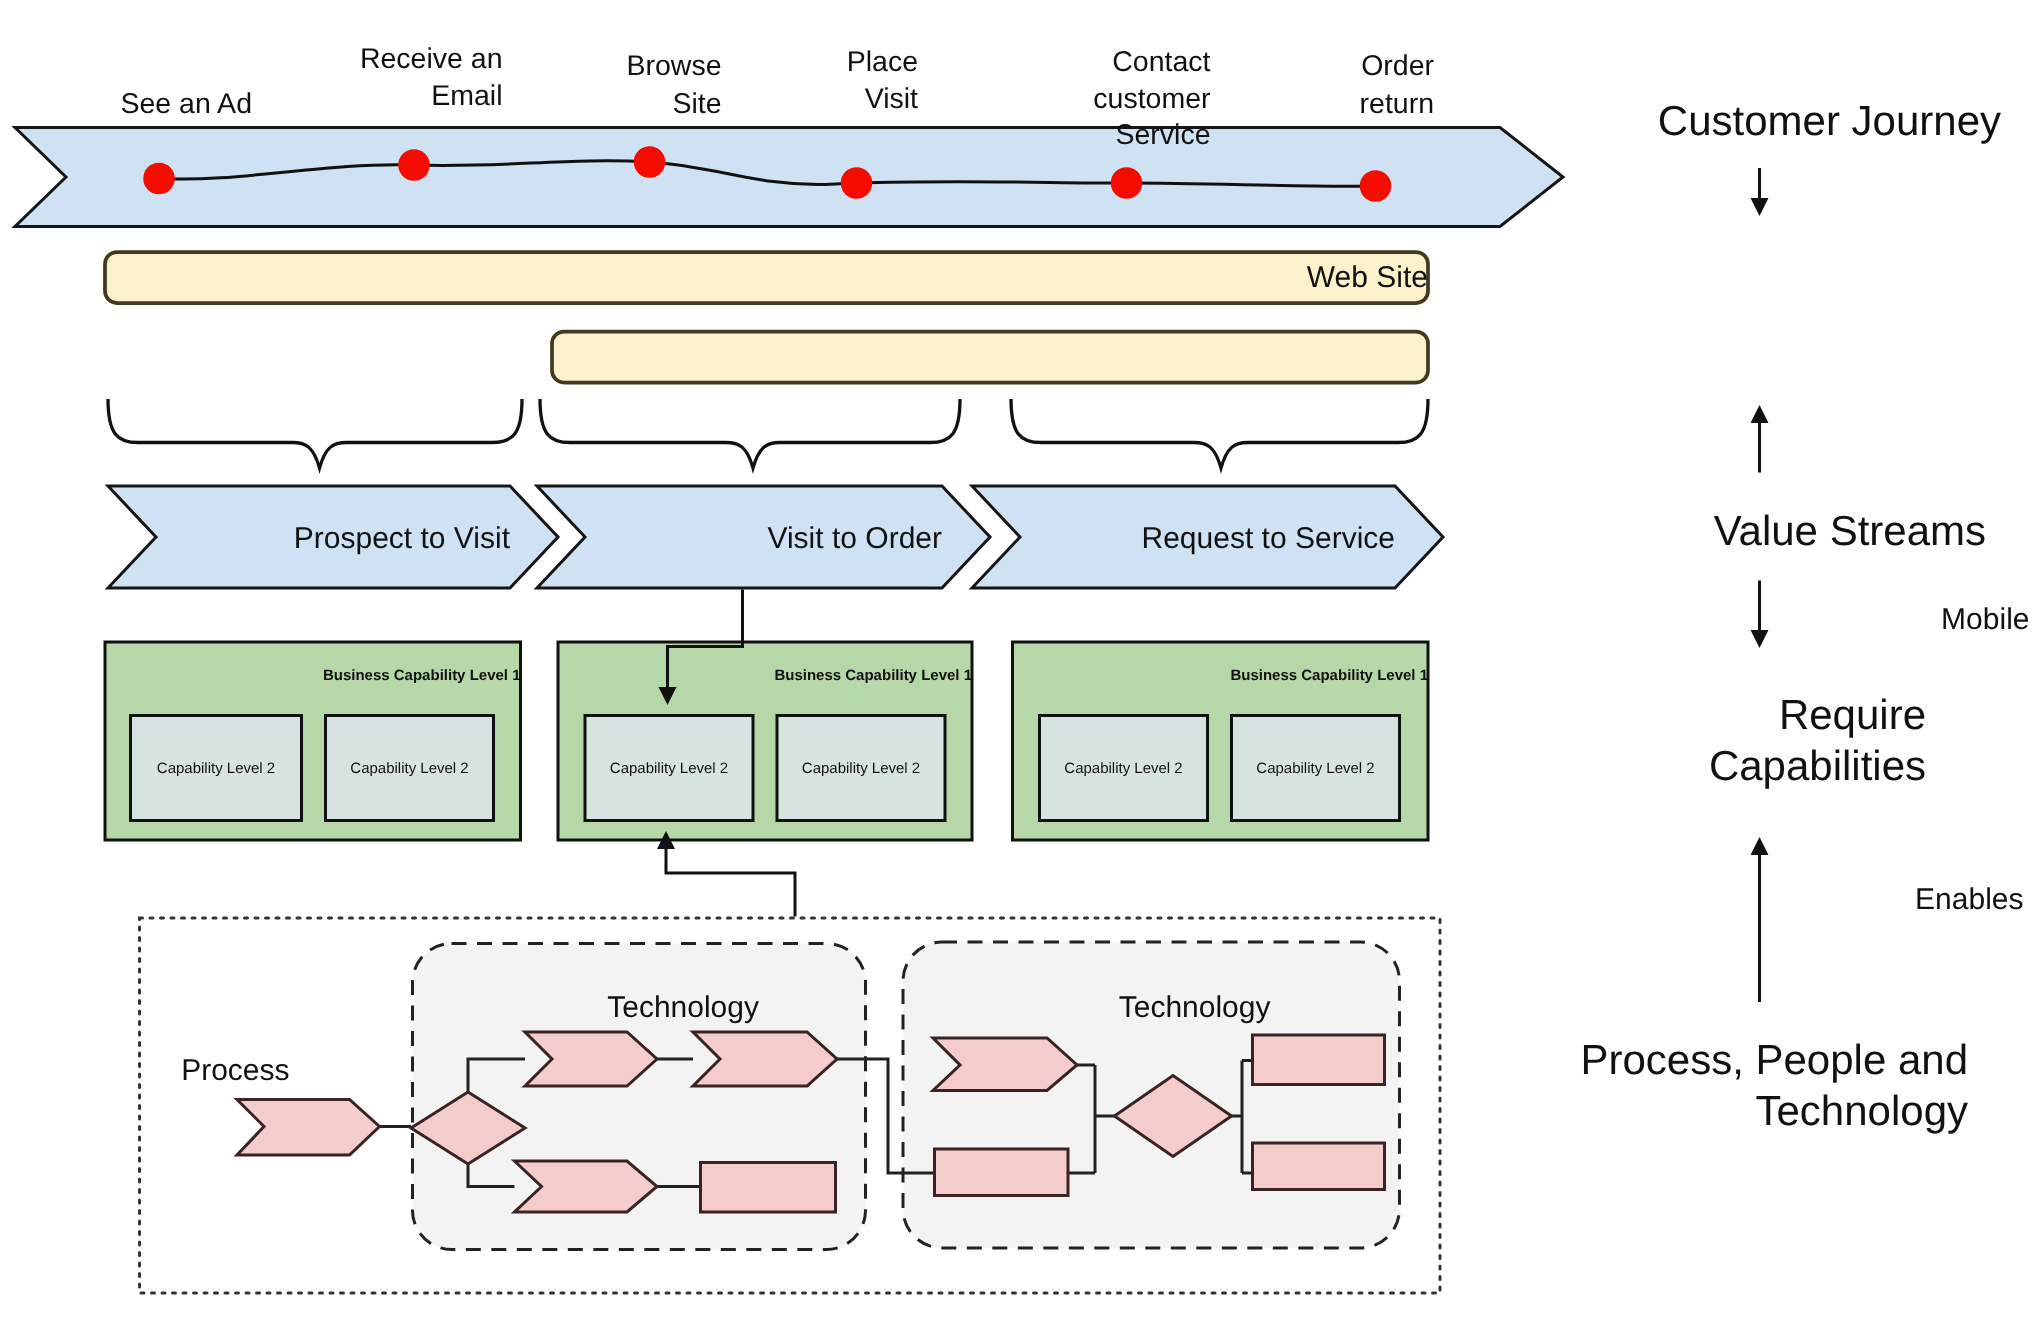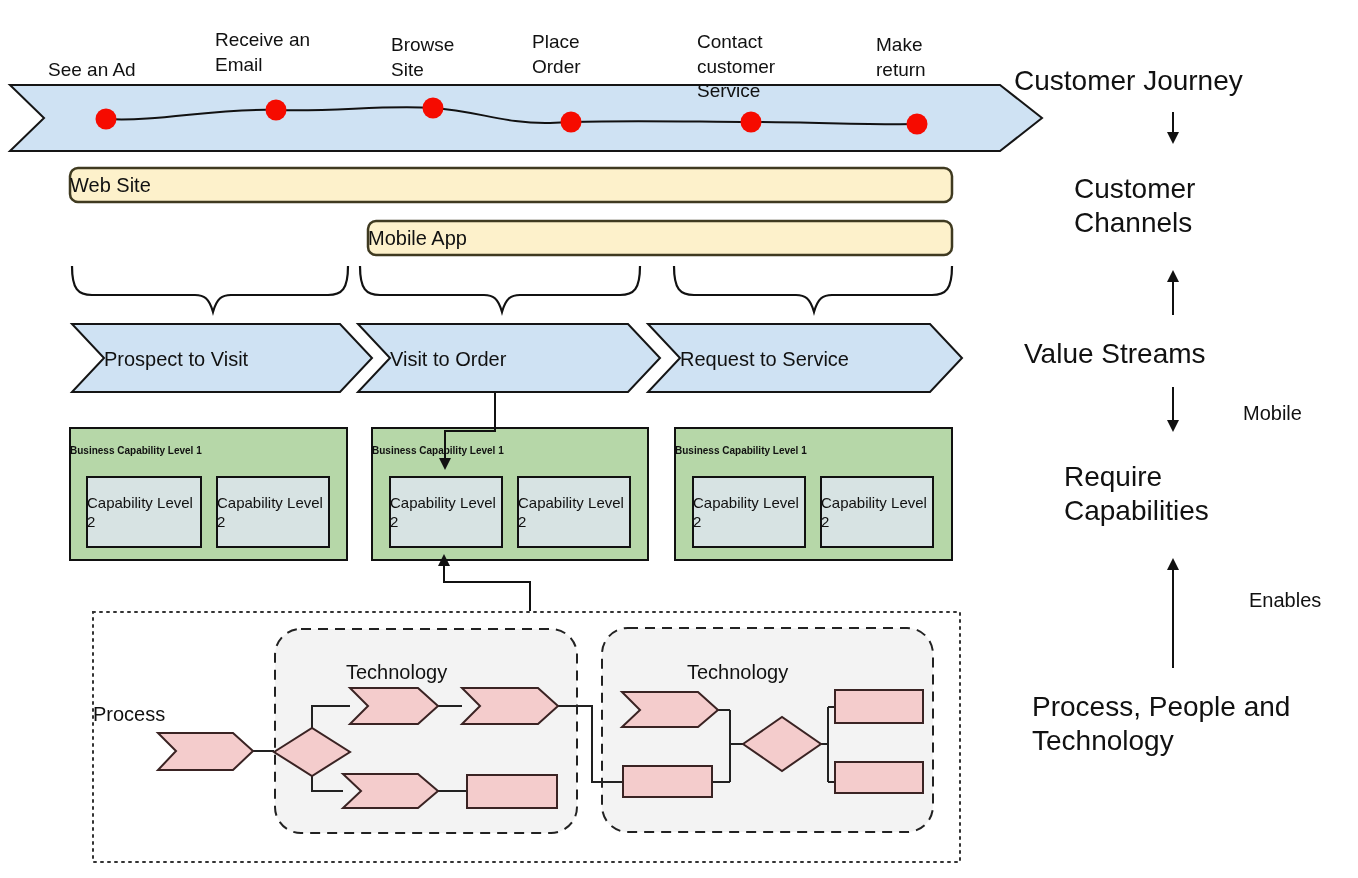--- a/index.html
+++ b/index.html
@@ -12,26 +12,26 @@
     --c-tech_fill:#f3f3f3;
     --c-dot_red:#f60b00;
     --c-stroke_dark:#151515;
   }
   html,body{margin:0;padding:0;background:#fff;}
   .canvas{
     position:relative;width:1358px;height:878px;background:#ffffff;overflow:hidden;
     font-family:"Liberation Sans","DejaVu Sans",sans-serif;color:#111;
   }
   .canvas svg.layer{position:absolute;left:0;top:0;width:1358px;height:878px;}
-  .lbl{position:absolute;text-align:left;line-height:1.3;white-space:normal;}
+  .lbl{position:absolute;text-align:right;line-height:1.3;white-space:normal;}
   .step{font-size:19px;}
   .bar-lbl{font-size:20px;line-height:34px;height:42px;}
   .vs-lbl{font-size:20px;}
   .cap-hdr{font-size:10px;font-weight:600;}
-  .cap-item{font-size:15px;display:flex;align-items:center;justify-content:center;height:70px;}
+  .cap-item{font-size:10px;display:flex;align-items:center;justify-content:center;height:70px;}
   .big{font-size:28px;line-height:34px;}
   .small-rel{font-size:20px;}
   .proc-lbl{font-size:20px;}
 </style>
 </head>
 <body>
 
 <div class="canvas">
 
   <svg class="layer" viewBox="0 0 1358 878">
@@ -111,26 +111,25 @@
 
     <path d="M 1173 112 L 1173 142" fill="none" stroke="#111" stroke-width="2" marker-end="url(#arrow)"></path>
     <path d="M 1173 315 L 1173 272" fill="none" stroke="#111" stroke-width="2" marker-end="url(#arrow)"></path>
     <path d="M 1173 387 L 1173 430" fill="none" stroke="#111" stroke-width="2" marker-end="url(#arrow)"></path>
     <path d="M 1173 668 L 1173 560" fill="none" stroke="#111" stroke-width="2" marker-end="url(#arrow)"></path>
   </svg>
 
   <div class="lbl step" style="left:48px;top:58px;width:120px;">See an Ad</div>
   <div class="lbl step" style="left:215px;top:28px;width:120px;">Receive an Email</div>
   <div class="lbl step" style="left:391px;top:33px;width:90px;">Browse Site</div>
-  <div class="lbl step" style="left:532px;top:30px;width:80px;">Place Order</div>
+  <div class="lbl step" style="left:532px;top:30px;width:80px;">Place Visit</div>
   <div class="lbl step" style="left:697px;top:30px;width:110px;">Contact customer Service</div>
-  <div class="lbl step" style="left:876px;top:33px;width:80px;">Make return</div>
+  <div class="lbl step" style="left:876px;top:33px;width:80px;">Order return</div>
 
   <div class="lbl bar-lbl" style="left:70px;top:168px;width:882px;">Web Site</div>
-  <div class="lbl bar-lbl" style="left:368px;top:221px;width:584px;">Mobile App</div>
 
   <div class="lbl vs-lbl" style="left:390px;top:346px;width:238px;">Visit to Order</div>
   <div class="lbl vs-lbl" style="left:104px;top:346px;width:236px;">Prospect to Visit</div>
   <div class="lbl vs-lbl" style="left:680px;top:346px;width:250px;">Request to Service</div>
 
   <div class="lbl cap-hdr" style="left:70px;top:444px;width:277px;">Business Capability Level 1</div>
   <div class="lbl cap-hdr" style="left:372px;top:444px;width:276px;">Business Capability Level 1</div>
   <div class="lbl cap-hdr" style="left:675px;top:444px;width:277px;">Business Capability Level 1</div>
 
   <div class="lbl cap-item" style="left:87px;top:477px;width:114px;">Capability Level 2</div>
@@ -138,20 +137,19 @@
   <div class="lbl cap-item" style="left:390px;top:477px;width:112px;">Capability Level 2</div>
   <div class="lbl cap-item" style="left:518px;top:477px;width:112px;">Capability Level 2</div>
   <div class="lbl cap-item" style="left:693px;top:477px;width:112px;">Capability Level 2</div>
   <div class="lbl cap-item" style="left:821px;top:477px;width:112px;">Capability Level 2</div>
 
   <div class="lbl proc-lbl" style="left:93px;top:701px;width:100px;">Process</div>
   <div class="lbl proc-lbl" style="left:346px;top:659px;width:160px;">Technology</div>
   <div class="lbl proc-lbl" style="left:687px;top:659px;width:160px;">Technology</div>
 
   <div class="lbl big" style="left:1014px;top:64px;width:320px;">Customer Journey</div>
-  <div class="lbl big" style="left:1074px;top:172px;width:200px;">Customer Channels</div>
   <div class="lbl big" style="left:1024px;top:337px;width:300px;">Value Streams</div>
   <div class="lbl small-rel" style="left:1243px;top:400px;width:110px;">Mobile</div>
   <div class="lbl big" style="left:1064px;top:460px;width:220px;">Require Capabilities</div>
   <div class="lbl small-rel" style="left:1249px;top:587px;width:100px;">Enables</div>
   <div class="lbl big" style="left:1032px;top:690px;width:280px;">Process, People and Technology</div>
 
 </div>
 
 </body></html>

